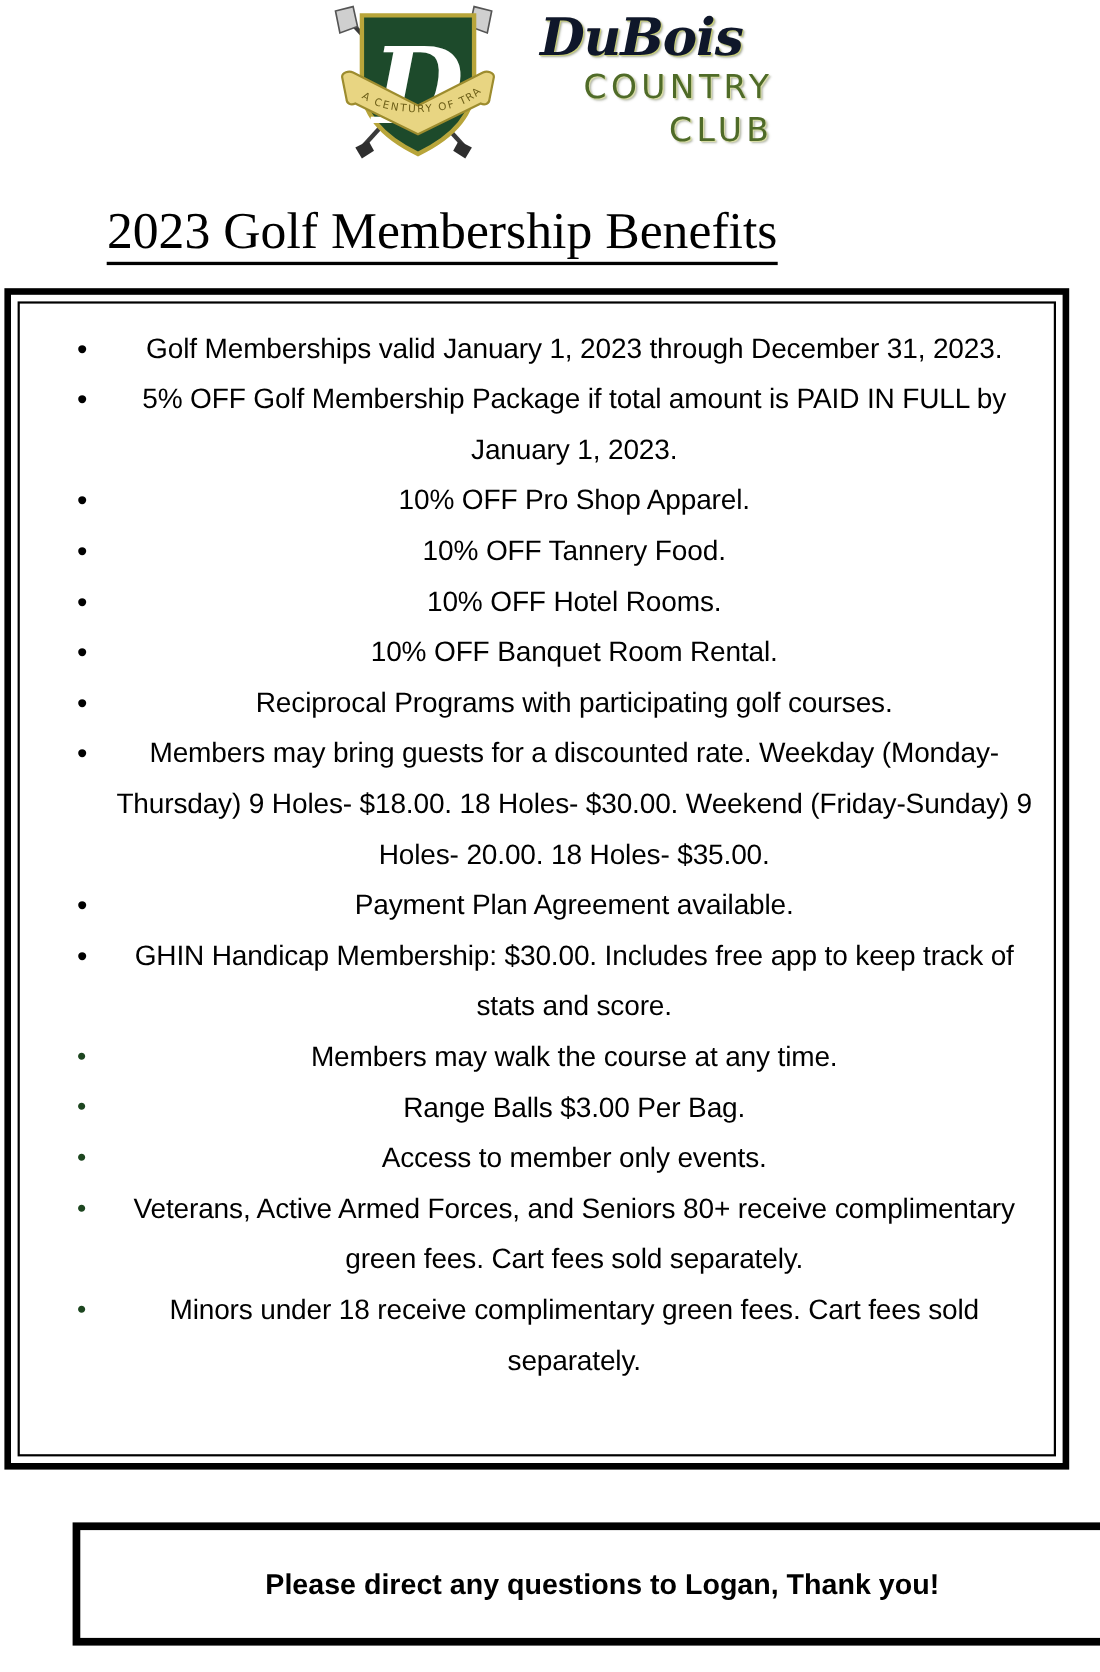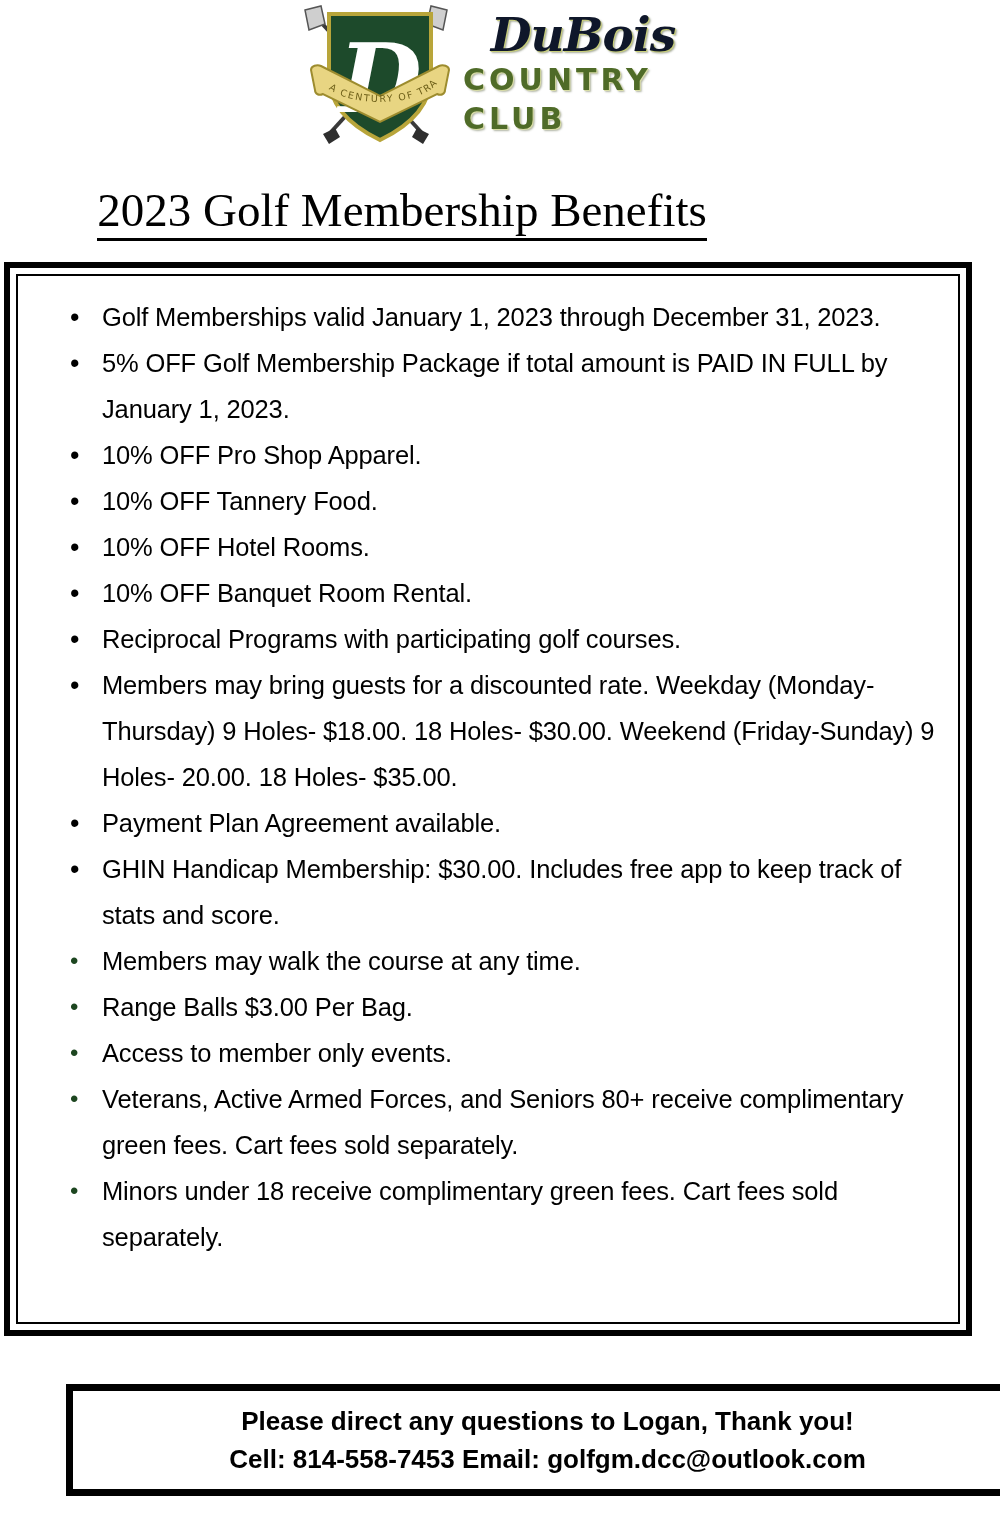--- a/index.html
+++ b/index.html
@@ -56,23 +56,23 @@
     font-size: 47px;
     line-height: 54px;
     letter-spacing: -1px;
     color: #0f172a;
     text-shadow: 1px 1px 0 #c9cf7a, 2px 2px 2px rgba(60,70,30,.45);
   }
   .block-line {
     position: absolute;
     left: 0;
     width: 240px;
-    text-align: left;
+    text-align: right;
     font-family: "DejaVu Sans", sans-serif;
-    font-weight: bold;
+    font-weight: normal;
     color: #4f6b28;
     -webkit-text-stroke: 0px;
     text-shadow: 1px 1px 0 #d8dca6, 2px 2px 2px rgba(60,70,30,.40);
   }
   .block-country {
     top: 56px;
     font-size: 30px;
     letter-spacing: 4px;
   }
   .block-club {
@@ -119,20 +119,21 @@
     border: 2px solid #000000;
     box-sizing: border-box;
     background: #ffffff;
     overflow: hidden;
   }
 
   ul.benefits {
     list-style: none;
     margin: 0;
     padding: 18px 16px 0 46px;
+    text-align: center;
   }
   ul.benefits li {
     position: relative;
     font-family: "Liberation Sans", sans-serif;
     font-size: 25.5px;
     line-height: 46px;
     color: #000000;
     padding-left: 38px;
     margin: 0;
     letter-spacing: -0.15px;
@@ -241,14 +242,13 @@
         <li class="green-bullet">Range Balls $3.00 Per Bag.</li>
         <li class="green-bullet">Access to member only events.</li>
         <li class="green-bullet">Veterans, Active Armed Forces, and Seniors 80+ receive complimentary green fees. Cart fees sold separately.</li>
         <li class="green-bullet">Minors under 18 receive complimentary green fees. Cart fees sold separately.</li>
       </ul>
   </div>
 </div>
 
 <div class="footer-box">
   <div class="footer-line">Please direct any questions to Logan, Thank you!</div>
-  <div class="footer-line">Cell: 814-558-7453 Email: golfgm.dcc@outlook.com</div>
 </div>
 
 </body></html>

